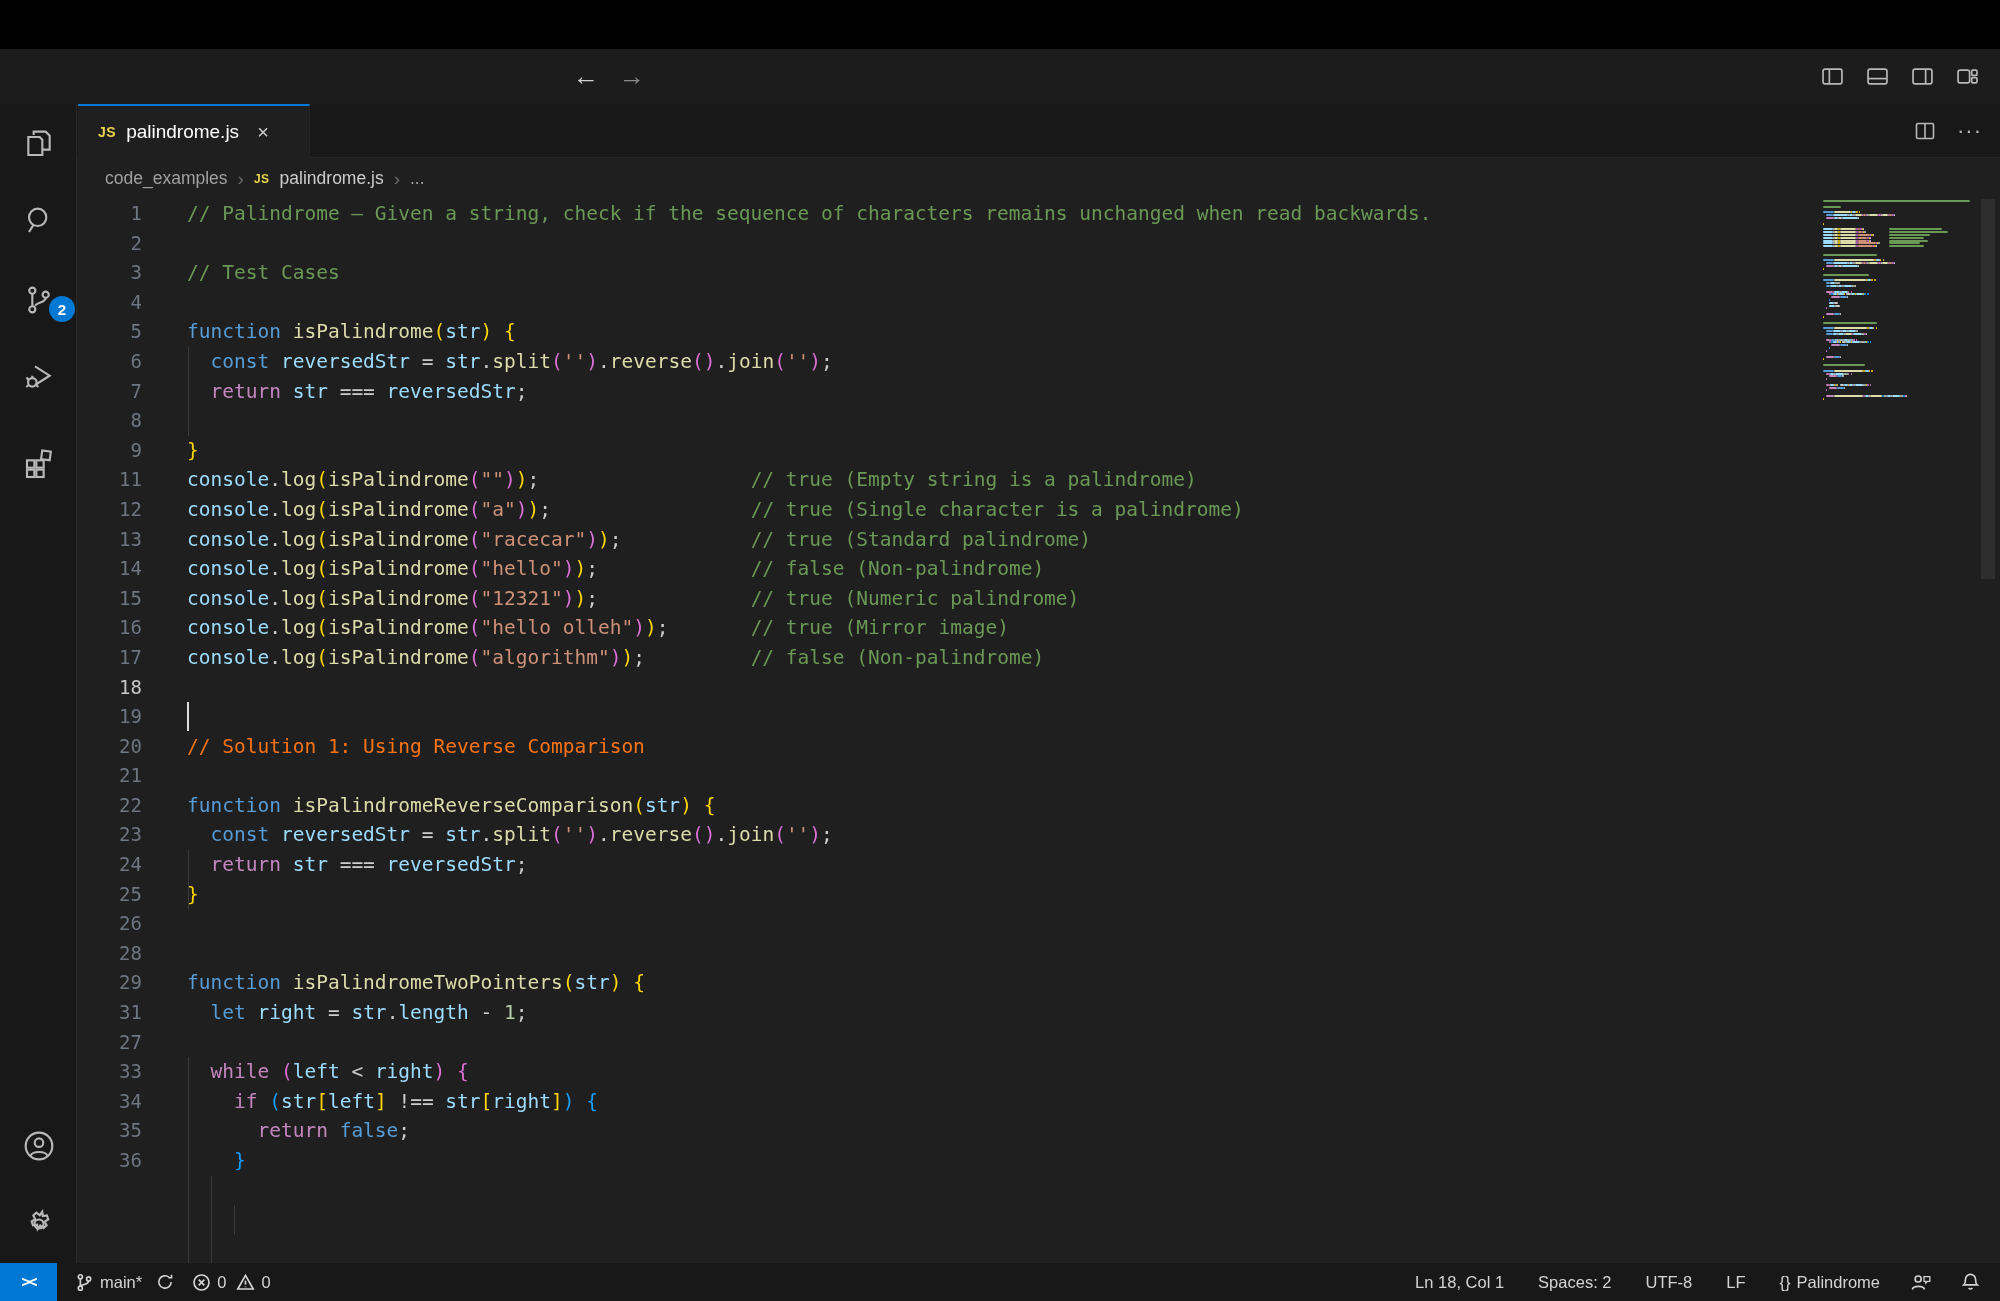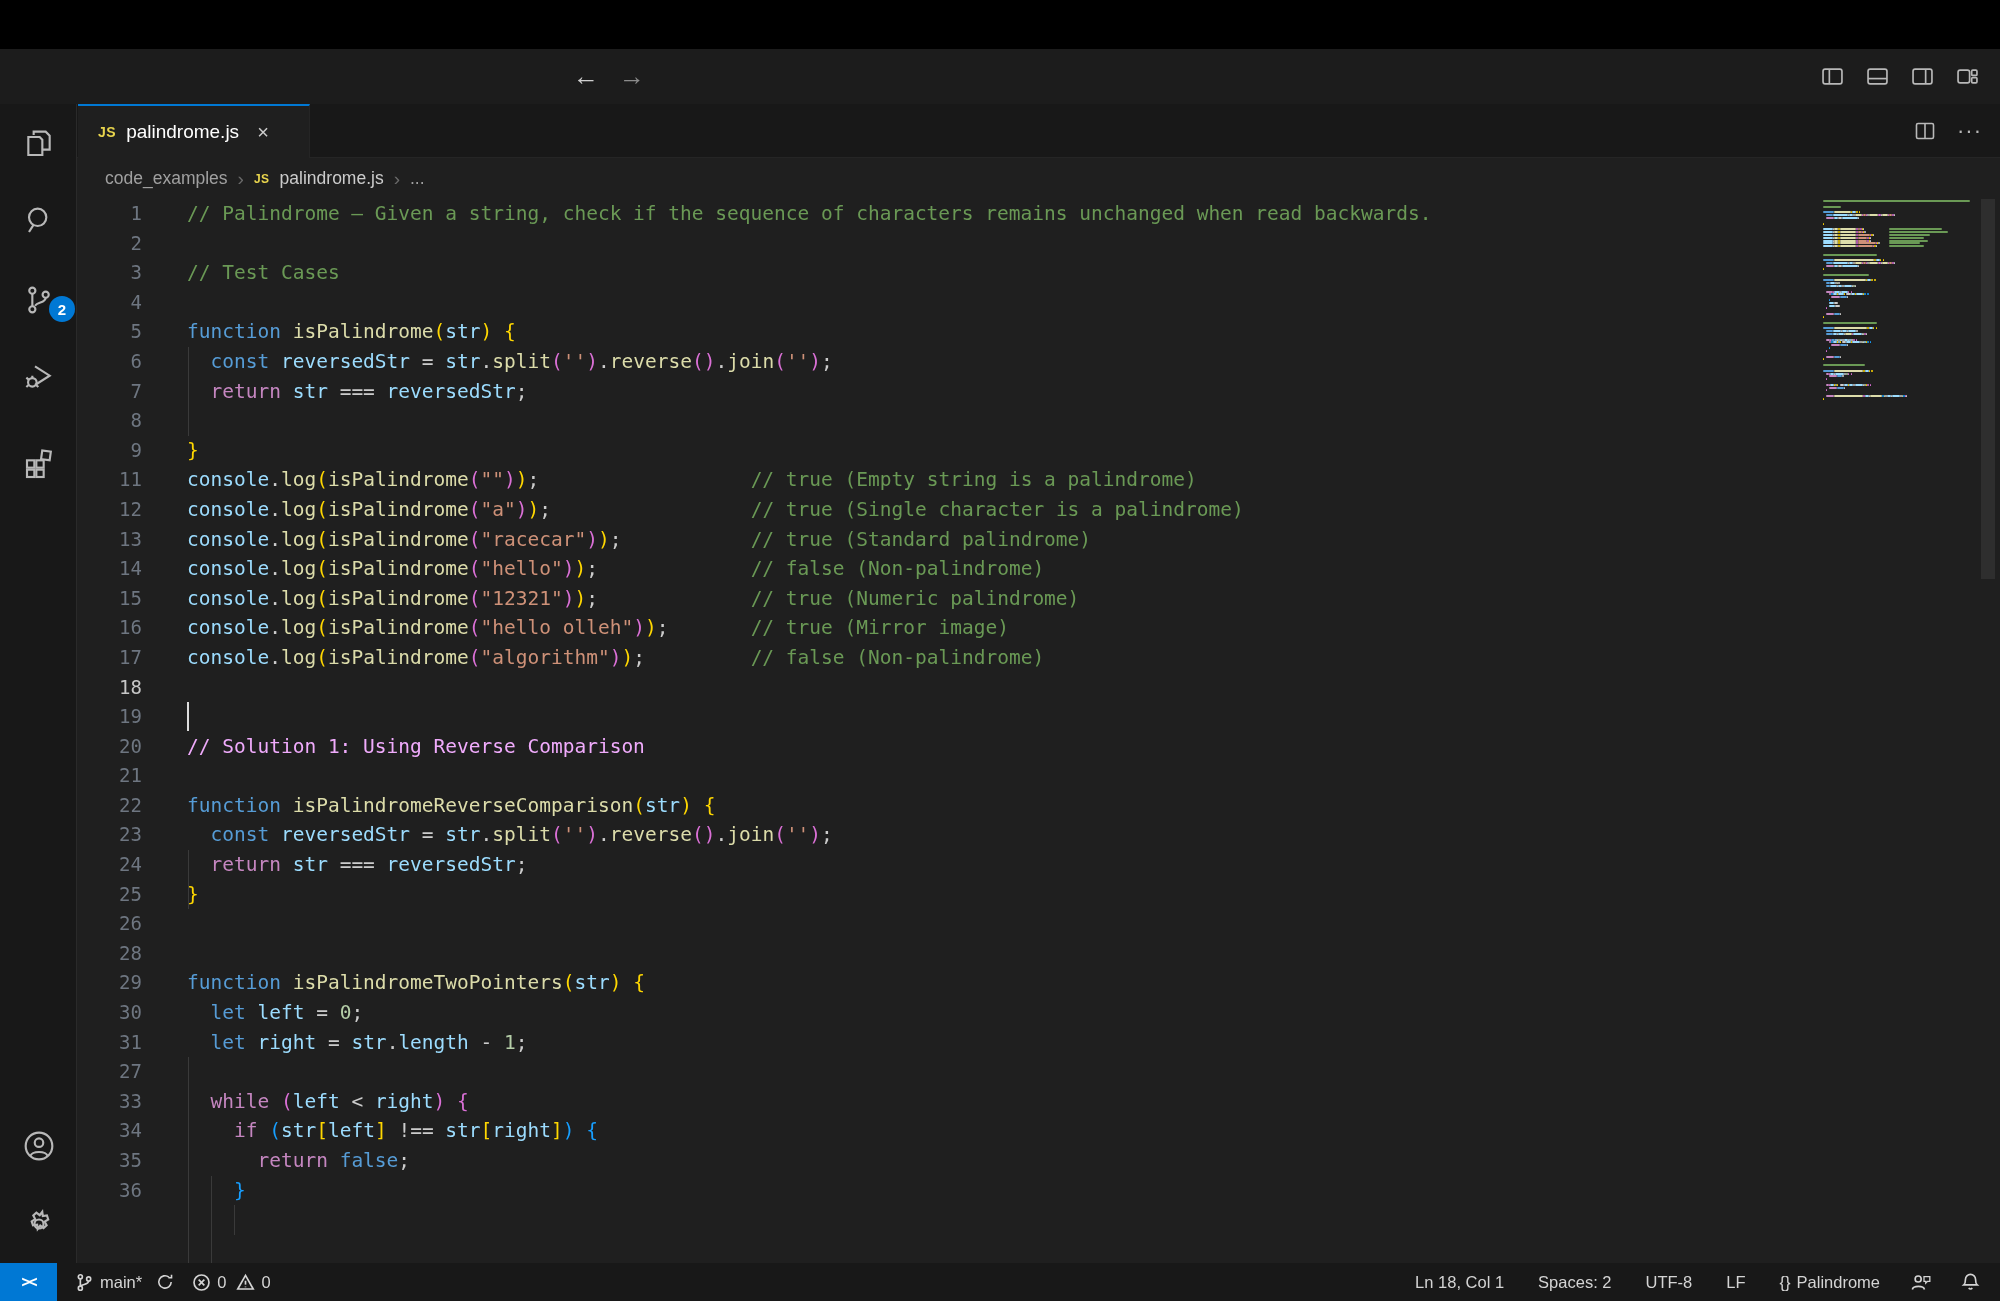--- a/index.html
+++ b/index.html
@@ -244,21 +244,21 @@
             <div class="row">
               <div class="gutter active">18</div>
               <div class="line-content"></div>
             </div>
             <div class="row">
               <div class="gutter">19</div>
               <div class="line-content"></div>
             </div>
             <div class="row">
               <div class="gutter">20</div>
-              <div class="line-content"><span style="color: #f0abfc;">// Solution 1: Using Reverse Comparison</span></div>
+              <div class="line-content"><span style="color: #f97316;">// Solution 1: Using Reverse Comparison</span></div>
             </div>
             <div class="row">
               <div class="gutter">21</div>
               <div class="line-content"></div>
             </div>
             <div class="row">
               <div class="gutter">22</div>
               <div class="line-content"><span style="color: rgb(86, 156, 214);">function </span><span style="color: rgb(220, 220, 170);">isPalindromeReverseComparison</span><span style="color: rgb(255, 215, 0);">(</span><span style="color: rgb(156, 220, 254);">str</span><span style="color: rgb(255, 215, 0);">)</span><span style="color: rgb(204, 204, 204);"> </span><span style="color: rgb(255, 215, 0);">{</span></div>
             </div>
             <div class="row">
@@ -277,24 +277,20 @@
               <div class="gutter">26</div>
               <div class="line-content"></div>
             </div>
             <div class="row">
               <div class="gutter">28</div>
               <div class="line-content"></div>
             </div>
             <div class="row">
               <div class="gutter">29</div>
               <div class="line-content"><span style="color: rgb(86, 156, 214);">function </span><span style="color: rgb(220, 220, 170);">isPalindromeTwoPointers</span><span style="color: rgb(255, 215, 0);">(</span><span style="color: rgb(156, 220, 254);">str</span><span style="color: rgb(255, 215, 0);">)</span><span style="color: rgb(204, 204, 204);"> </span><span style="color: rgb(255, 215, 0);">{</span></div>
-            </div>
-            <div class="row">
-              <div class="gutter">30</div>
-              <div class="line-content"><span style="color: rgb(204, 204, 204);">  </span><span style="color: rgb(86, 156, 214);">let </span><span style="color: rgb(156, 220, 254);">left </span><span style="color: rgb(204, 204, 204);">= </span><span style="color: rgb(181, 206, 168);">0</span><span style="color: rgb(204, 204, 204);">;</span></div>
             </div>
             <div class="row">
               <div class="gutter">31</div>
               <div class="line-content"><span style="color: rgb(204, 204, 204);">  </span><span style="color: rgb(86, 156, 214);">let </span><span style="color: rgb(156, 220, 254);">right </span><span style="color: rgb(204, 204, 204);">= </span><span style="color: rgb(156, 220, 254);">str</span><span style="color: rgb(204, 204, 204);">.</span><span style="color: rgb(156, 220, 254);">length </span><span style="color: rgb(204, 204, 204);">- </span><span style="color: rgb(181, 206, 168);">1</span><span style="color: rgb(204, 204, 204);">;</span></div>
             </div>
             <div class="row">
               <div class="gutter">27</div>
               <div class="line-content"></div>
             </div>
             <div class="row">

